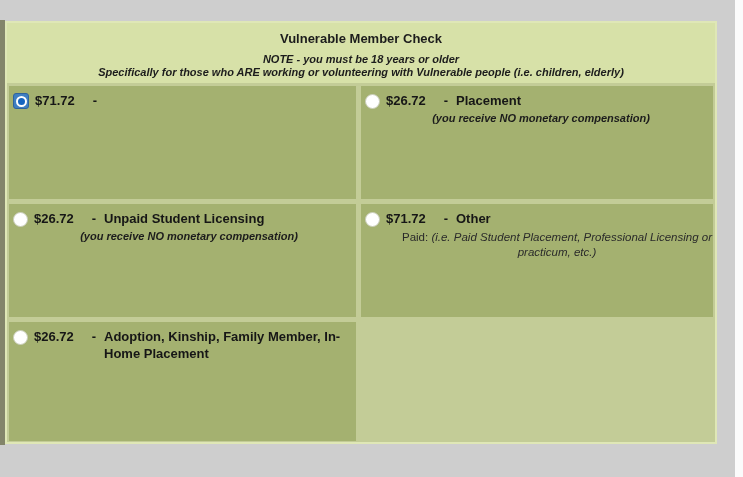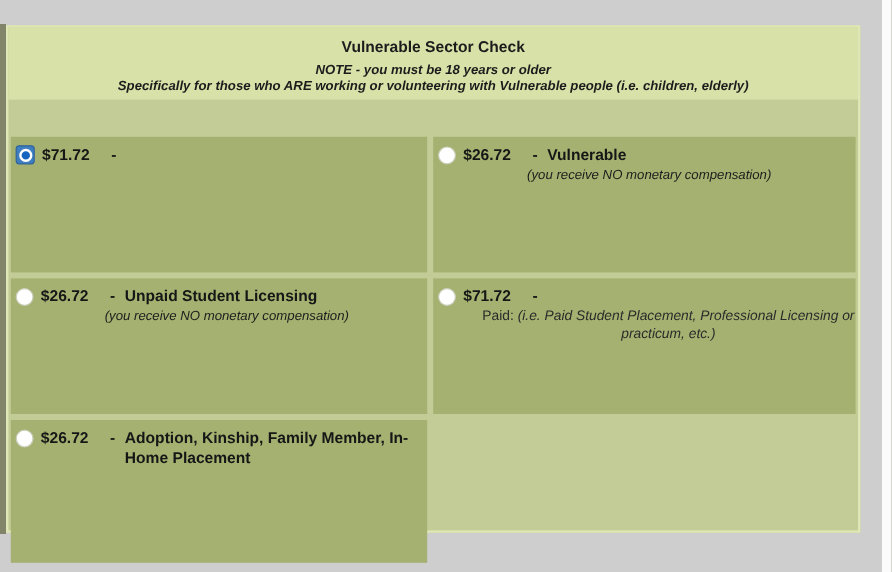--- a/index.html
+++ b/index.html
@@ -40,21 +40,20 @@
   }
   .vsc-note{
     font-size:11px;font-weight:700;font-style:italic;line-height:1.22;
   }
   .grid{
     display:grid;
     grid-template-columns:347px 1fr;
     grid-template-rows:113px 113px 119px;
     column-gap:5px;row-gap:5px;
     padding:3px 2px 0 2px;
-    margin-top:28px;
   }
   .cell{
     background:#a4b170;
     color:#161616;
     overflow:hidden;
   }
   .optrow{
     display:flex;align-items:flex-start;
     padding:7px 6px 0 4px;
   }
@@ -82,42 +81,42 @@
     display:flex;justify-content:space-between;
     font-size:13px;font-weight:700;white-space:nowrap;
   }
   .opt-label{
     flex:1;margin-left:8px;max-width:250px;
     font-size:13px;font-weight:700;line-height:1.3;
   }
   .note{
     width:300px;margin-left:30px;margin-top:2px;
     text-align:center;
-    font-size:11px;font-weight:400;font-style:italic;
+    font-size:11px;font-weight:700;font-style:italic;
     color:#1c1c1c;
   }
   .note-other{
     width:320px;margin-left:36px;margin-top:2px;
     text-align:center;
     font-size:11.5px;font-weight:400;color:#2a2a2a;
     line-height:1.3;
   }
   .note-other .it{font-style:italic;}
 </style>
 </head>
 <body>
 
 <div class="screen">
   <div class="right-strip"></div>
   <div class="left-edge"></div>
 
   <div class="panel">
 
     <div class="vsc-header">
-      <div class="vsc-title">Vulnerable Sector Check</div>
+      <div class="vsc-title">Vulnerable Member Check</div>
       <div class="vsc-note">NOTE - you must be 18 years or older</div>
       <div class="vsc-note">Specifically for those who ARE working or volunteering with Vulnerable people (i.e. children, elderly)</div>
     </div>
 
     <div class="grid">
 
       <div class="cell">
         <div class="optrow">
           <span class="radio-sel">
             <span class="dot"></span>
@@ -129,21 +128,21 @@
         </div>
       </div>
 
       <div class="cell">
         <div class="optrow">
           <span class="radio"></span>
           <span class="price-block">
             <span>$26.72</span>
             <span>-</span>
           </span>
-          <span class="opt-label">Vulnerable</span>
+          <span class="opt-label">Placement</span>
         </div>
         <div class="note">(you receive NO monetary compensation)</div>
       </div>
 
       <div class="cell">
         <div class="optrow">
           <span class="radio"></span>
           <span class="price-block">
             <span>$26.72</span>
             <span>-</span>
@@ -153,20 +152,21 @@
         <div class="note">(you receive NO monetary compensation)</div>
       </div>
 
       <div class="cell">
         <div class="optrow">
           <span class="radio"></span>
           <span class="price-block">
             <span>$71.72</span>
             <span>-</span>
           </span>
+          <span class="opt-label">Other</span>
         </div>
         <div class="note-other"><span>Paid: </span><span class="it">(i.e. Paid Student Placement, Professional Licensing or practicum, etc.)</span></div>
       </div>
 
       <div class="cell">
         <div class="optrow">
           <span class="radio"></span>
           <span class="price-block">
             <span>$26.72</span>
             <span>-</span>

